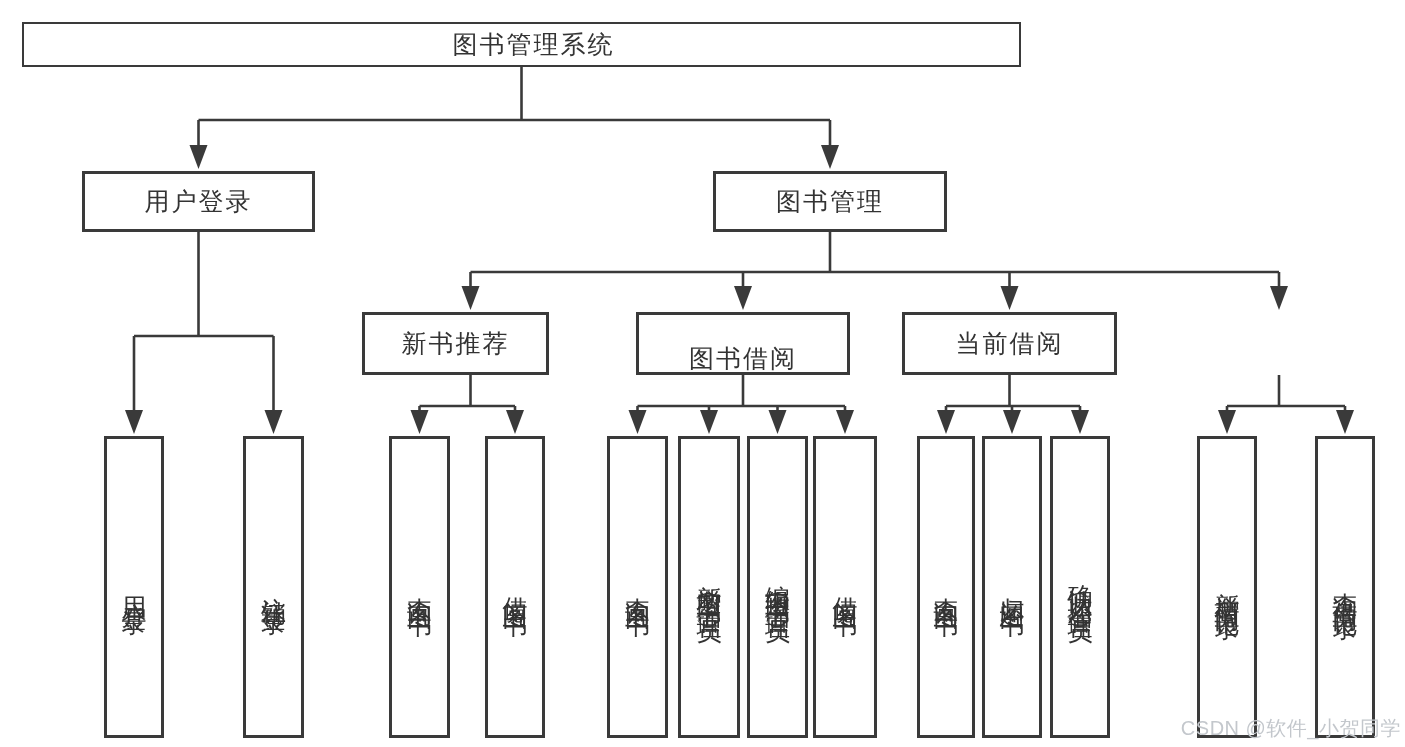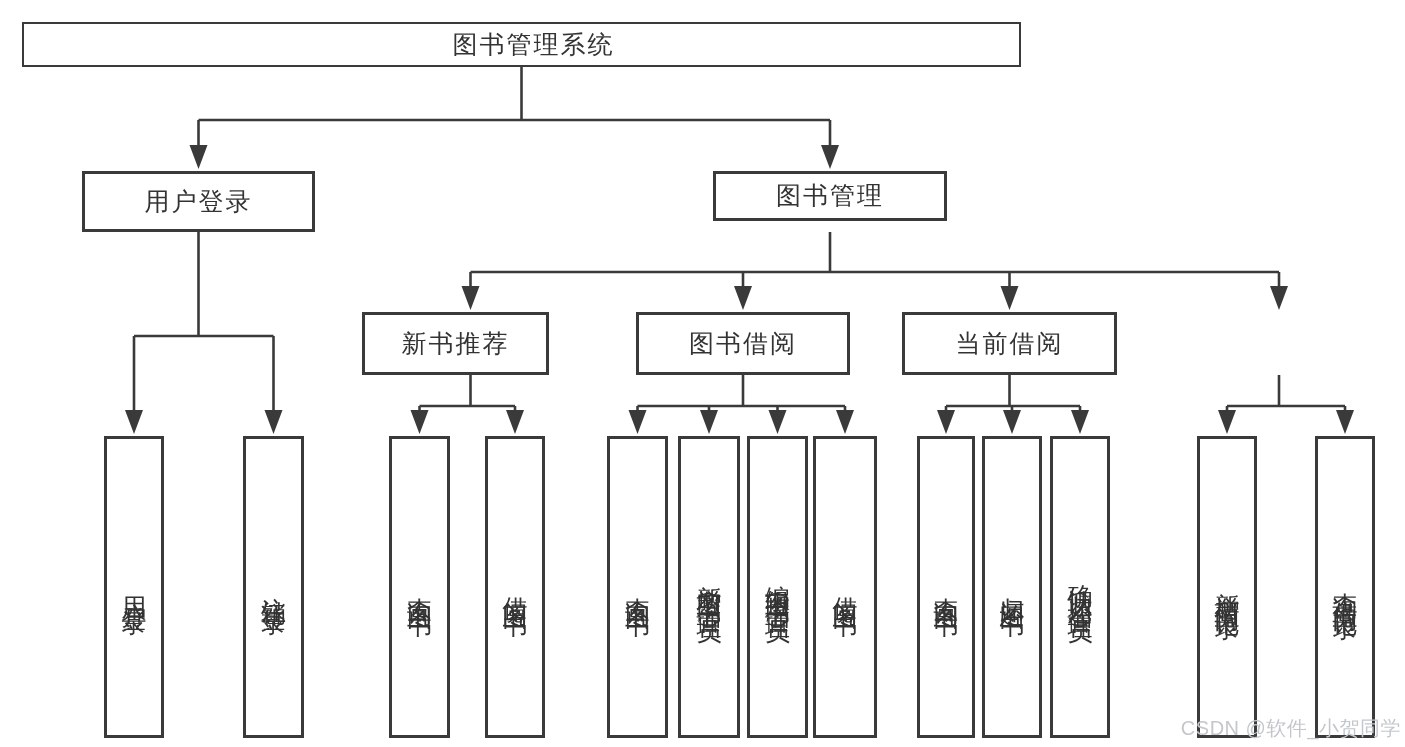--- a/index.html
+++ b/index.html
@@ -116,27 +116,27 @@
       <polygon points="1336,410 1354,410 1345,434" fill="#3a3a3a"></polygon>
     </svg>
 
   <div class="watermark">CSDN @软件_小贺同学</div>
 <div class="node node--root" style="left: 22px; top: 22px; width: 999px; height: 45px;">
       <span class="node-label">图书管理系统</span>
     </div>
     <div class="node" style="left: 82px; top: 171px; width: 233px; height: 61px;">
       <span class="node-label">用户登录</span>
     </div>
-    <div class="node" style="left: 713px; top: 171px; width: 234px; height: 50px;">
+    <div class="node" style="left: 713px; top: 171px; width: 234px; height: 61px;">
       <span class="node-label">图书管理</span>
     </div>
     <div class="node" style="left: 362px; top: 312px; width: 187px; height: 63px;">
       <span class="node-label">新书推荐</span>
     </div>
-    <div class="node" style="left: 636px; top: 312px; width: 214px; height: 63px;">
+    <div class="node" style="left: 636px; top: 312px; width: 214px; height: 63px; align-items: flex-end;">
       <span class="node-label">图书借阅</span>
     </div>
     <div class="node" style="left: 902px; top: 312px; width: 215px; height: 63px;">
       <span class="node-label">当前借阅</span>
     </div>
     <div class="node" style="left: 104px; top: 436px; width: 60px; height: 302px;">
       <span class="node-label node-label--vertical">用户登录</span>
     </div>
     <div class="node" style="left: 243px; top: 436px; width: 61px; height: 302px;">
       <span class="node-label node-label--vertical">注销登录</span>

